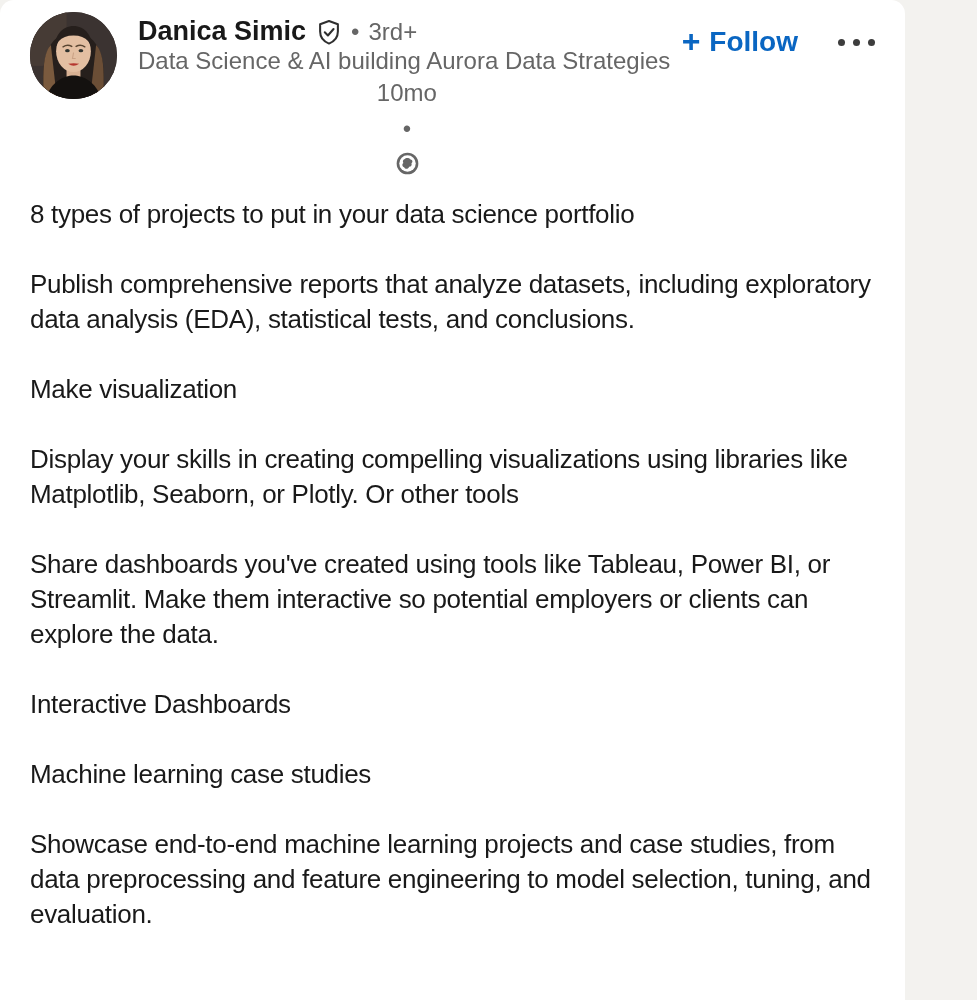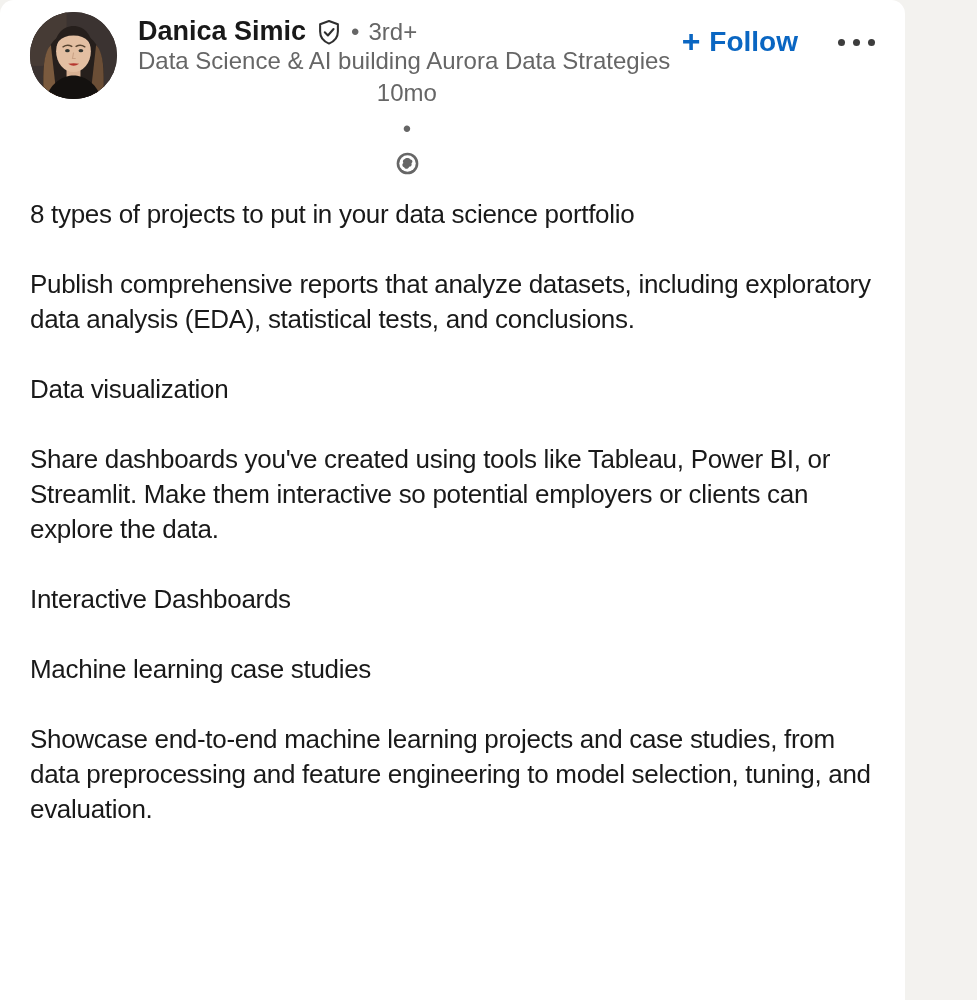--- a/index.html
+++ b/index.html
@@ -193,20 +193,21 @@
         <span class="dot"></span>
         <span class="dot"></span>
       </button>
     </div>
 
   </div>
 
   <div class="post-body">
     <p>8 types of projects to put in your data science portfolio</p>
     <p>Publish comprehensive reports that analyze datasets, including exploratory data analysis (EDA), statistical tests, and conclusions.</p>
-    <p>Data visualization</p>
+    <p>Make visualization</p>
+    <p>Display your skills in creating compelling visualizations using libraries like Matplotlib, Seaborn, or Plotly. Or other tools</p>
     <p>Share dashboards you've created using tools like Tableau, Power BI, or Streamlit. Make them interactive so potential employers or clients can explore the data.</p>
     <p>Interactive Dashboards</p>
     <p>Machine learning case studies</p>
     <p>Showcase end-to-end machine learning projects and case studies, from data preprocessing and feature engineering to model selection, tuning, and evaluation.</p>
   </div>
 
 </div>
 
 </body></html>

